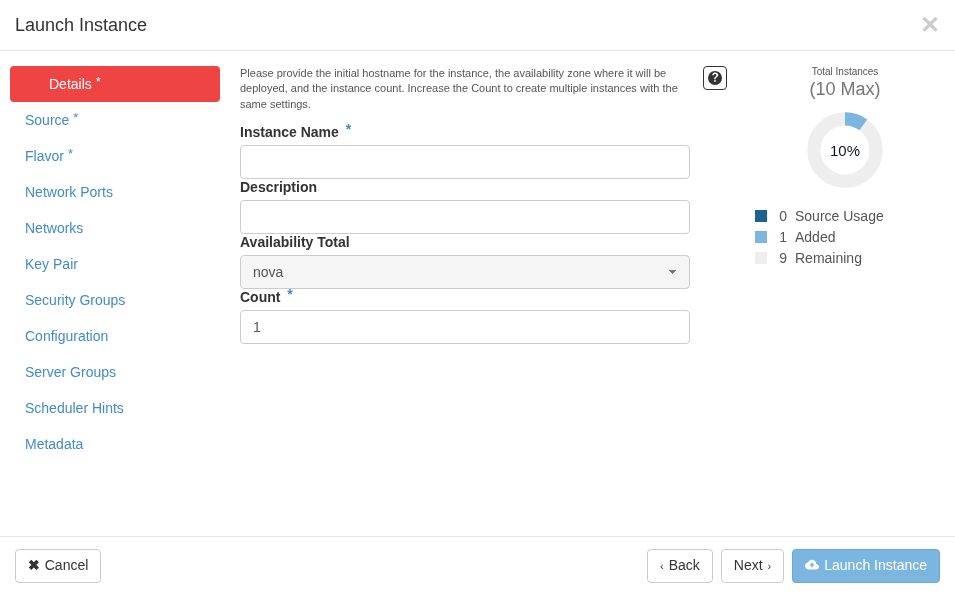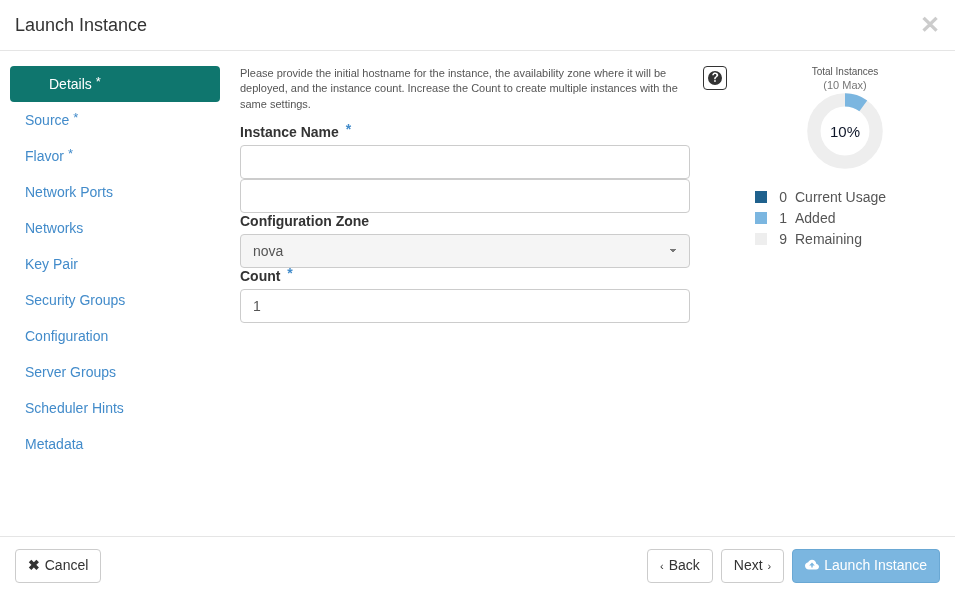--- a/index.html
+++ b/index.html
@@ -51,21 +51,21 @@
     .nav-item {
       padding: 10px 15px;
       color: #428bca;
       cursor: pointer;
       border-radius: 4px;
       font-size: 14px;
       display: flex;
       align-items: center;
     }
     .nav-item.active {
-      background: #0f766e;
+      background: #ef4444;
       color: #fff;
       padding-left: 39px;
     }
     .nav-item .req {
       color: inherit;
       margin-left: 4px;
       font-size: 13px;
       position: relative;
       top: -3px;
     }
@@ -145,22 +145,23 @@
       width: 200px;
       flex-shrink: 0;
       text-align: center;
     }
     .stats-title {
       font-size: 10px;
       color: #555;
       margin-bottom: 2px;
     }
     .stats-sub {
-      font-size: 11px;
+      font-size: 18px;
       color: #777;
+      margin-bottom: 10px;
     }
     .donut-wrap {
       display: flex;
       justify-content: center;
       margin-bottom: 18px;
     }
     .donut {
       position: relative;
       width: 80px;
       height: 80px;
@@ -290,26 +291,29 @@
 
         <div class="form-group">
           <label class="form-label">
             <span>Instance Name</span>
             <span class="req">*</span>
           </label>
           <input type="text" class="form-control" value="" style="">
         </div>
 
         <div class="form-group">
+          <label class="form-label">
+            <span>Description</span>
+          </label>
           <input type="text" class="form-control" value="" style="">
         </div>
 
         <div class="form-group">
           <label class="form-label">
-            <span>Configuration Zone</span>
+            <span>Availability Total</span>
           </label>
           <select class="form-control">
             <option>nova</option>
           </select>
         </div>
 
         <div class="form-group">
           <label class="form-label">
             <span>Count</span>
             <span class="req">*</span>
@@ -327,21 +331,21 @@
               <circle cx="18" cy="18" r="14" fill="none" stroke="#eee" stroke-width="6"></circle>
               <circle cx="18" cy="18" r="14" fill="none" stroke="#7bb6e0" stroke-width="6" stroke-dasharray="8.8 79.2" transform="rotate(-90 18 18)"></circle>
             </svg>
             <div class="donut-text">10%</div>
           </div>
         </div>
         <div class="legend">
           <div class="legend-row">
             <span class="swatch sw-current"></span>
             <span class="legend-num">0</span>
-            <span>Current Usage</span>
+            <span>Source Usage</span>
           </div>
           <div class="legend-row">
             <span class="swatch sw-added"></span>
             <span class="legend-num">1</span>
             <span>Added</span>
           </div>
           <div class="legend-row">
             <span class="swatch sw-remaining"></span>
             <span class="legend-num">9</span>
             <span>Remaining</span>

